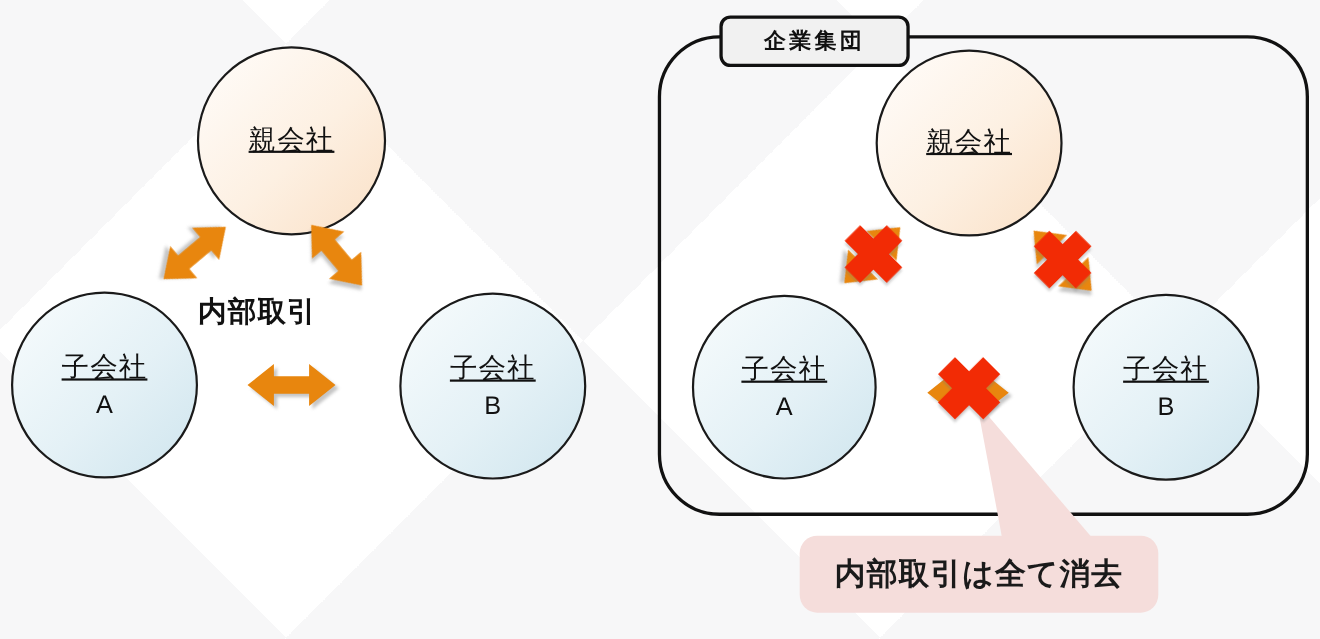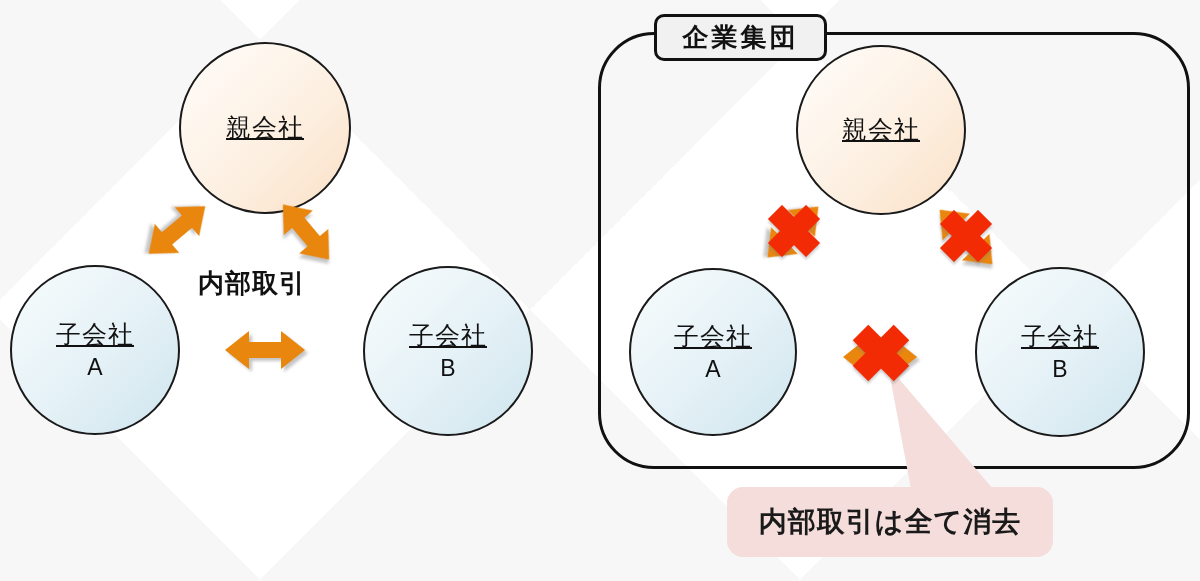--- a/index.html
+++ b/index.html
@@ -34,30 +34,30 @@
 
   .group-rect {
     position: absolute; left: 598px; top: 32px; width: 592px; height: 437px;
     border: 3px solid #111; border-radius: 56px; background: transparent;
   }
   .c-parent-right { left: 796px; top: 45px;  width: 170px; height: 170px; }
   .c-sub-a-right  { left: 629px; top: 268px; width: 168px; height: 168px; }
   .c-sub-b-right  { left: 975px; top: 267px; width: 170px; height: 170px; }
 
   .transactions-label {
-    position: absolute; left: 198px; top: 266px; width: 120px;
+    position: absolute; left: 180px; top: 266px; width: 120px;
     font-size: 26px; font-weight: 600; color: #111; white-space: nowrap;
     letter-spacing: 1px;
   }
 
   .group-label {
     position: absolute; left: 654px; top: 14px; width: 173px; height: 47px;
     background: #f1f1f1; border: 3px solid #111; border-radius: 10px;
     display: flex; align-items: center; justify-content: center;
-    font-size: 26px; font-weight: 600; letter-spacing: 3px; color: #111;
+    font-size: 20px; font-weight: 600; letter-spacing: 3px; color: #111;
   }
 
   .callout {
     position: absolute; left: 727px; top: 487px; width: 326px; height: 70px;
     background: #f5dddb; border-radius: 16px;
     display: flex; align-items: center; justify-content: center;
     font-size: 28px; font-weight: 600; color: #1a1a1a; letter-spacing: 1px; font-family: Liberation Serif, serif;
   }
 
   svg.overlay {

